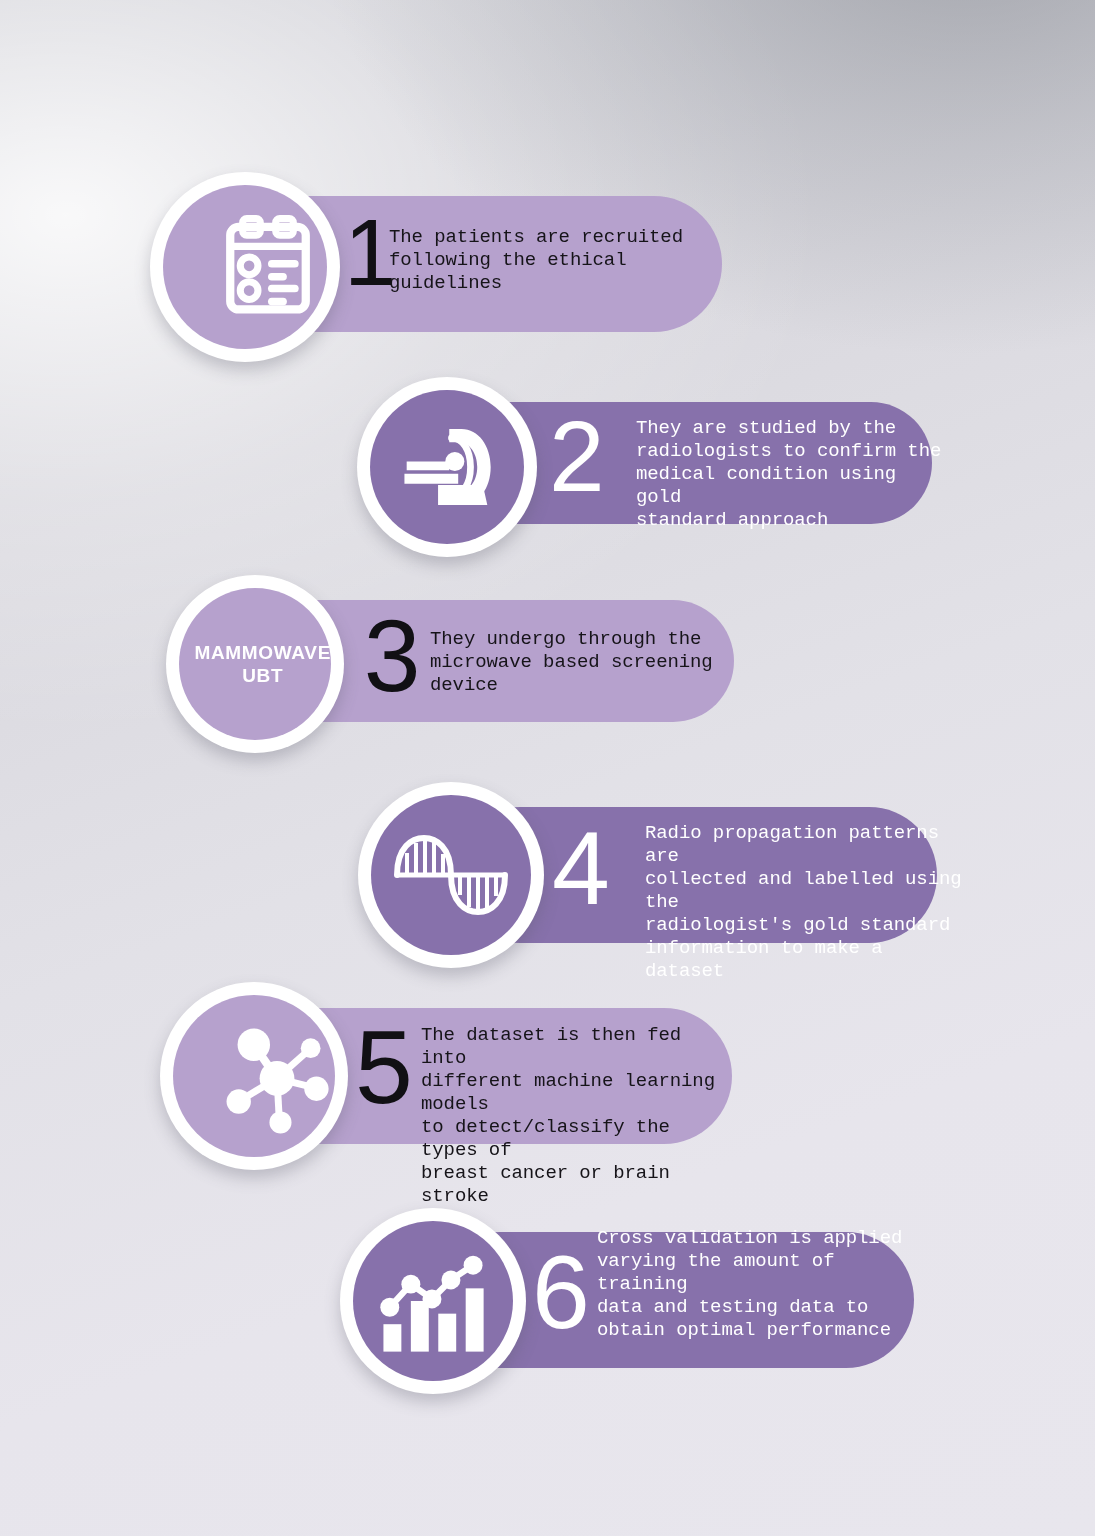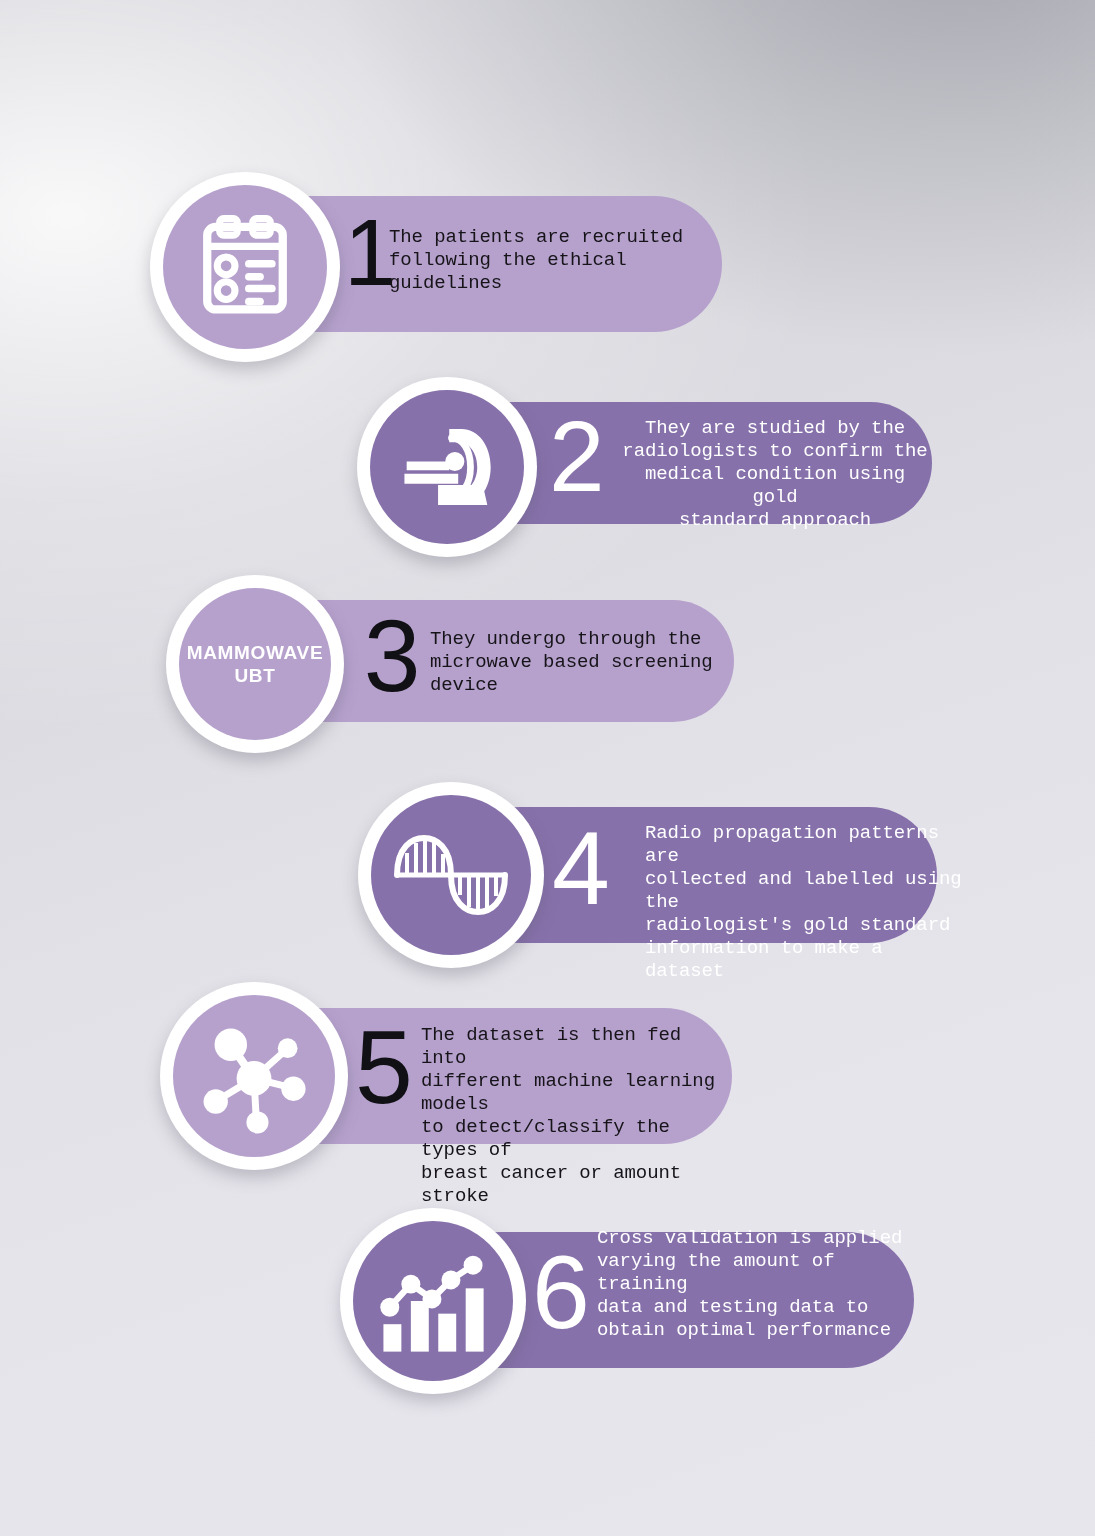--- a/index.html
+++ b/index.html
@@ -52,21 +52,21 @@
   }
   .medallion .disc {
     border-radius: 50%;
     display: flex;
     align-items: center;
     justify-content: center;
     width: 100%;
     height: 100%;
     box-sizing: border-box;
   }
-  .medallion.light .disc { background: #b6a1cd; }
+  .medallion.light .disc { background: #b6a1cd; justify-content: flex-end; }
   .medallion.dark  .disc { background: #8771ab; }
 
   .icon-svg { display: block; }
 
   
   .numeral {
     position: absolute;
     font-family: "Liberation Sans", sans-serif;
     font-weight: 300;
     line-height: 1;
@@ -147,21 +147,21 @@
             <path d="M14 45 L52 45 L52 53 L14 53 Z" fill="#ffffff"></path>
             <path d="M12 56 L60 56 L60 65 L12 65 Z" fill="#ffffff"></path>
             <path d="M42 66 L82 66 L86 84 L42 84 Z" fill="#ffffff"></path>
           </svg>
         </span>
       </div>
     </div>
 
     <div class="numeral on-dark" style="left:549px; top:406px; width:50px; font-size:100px; text-align:center;">2</div>
 
-    <div class="copy on-dark" style="left:620px; top:417px; width:310px;text-align:center;">They are studied by the
+    <div class="copy on-dark" style="left:636px; top:417px; width:310px;">They are studied by the
 radiologists to confirm the
 medical condition using gold
 standard approach</div>
   </div>
 
   <div class="step">
     <div class="pill light" style="left:252px; top:600px; width:482px; height:122px;"></div>
 
     <div class="medallion light" style="left:166px; top:575px; width:178px; height:178px; padding:13px;">
       <div class="disc">
@@ -230,21 +230,21 @@
           </svg>
         </span>
       </div>
     </div>
 
     <div class="numeral on-light" style="left:355px; top:1015px; width:56px; font-size:104px; text-align:center;">5</div>
 
     <div class="copy on-light" style="left:421px; top:1024px; width:310px;">The dataset is then fed into
 different machine learning models
 to detect/classify the types of
-breast cancer or amount stroke</div>
+breast cancer or brain stroke</div>
   </div>
 
   <div class="step">
     <div class="pill dark" style="left:432px; top:1232px; width:482px; height:136px;"></div>
 
     <div class="medallion dark" style="left:340px; top:1208px; width:186px; height:186px; padding:13px;">
       <div class="disc">
         <span>
           <svg class="icon-svg" width="116" height="110" viewBox="0 0 110 100" fill="none">
             <polyline points="14,56 34,34 54,48 72,30 93,16" stroke="#ffffff" stroke-width="6" fill="none" stroke-linejoin="round"></polyline>

